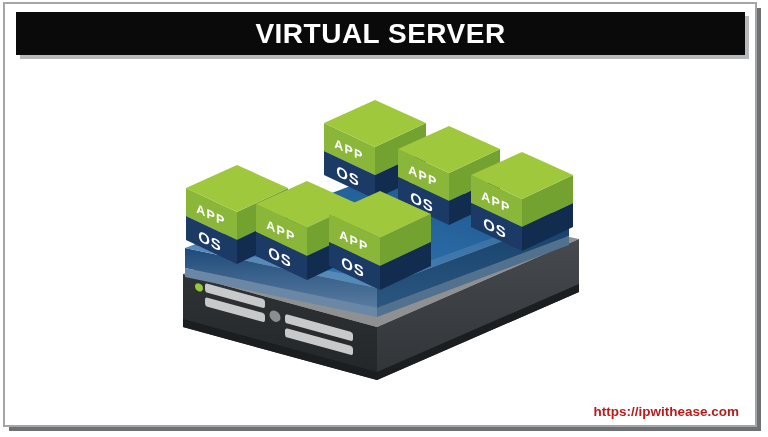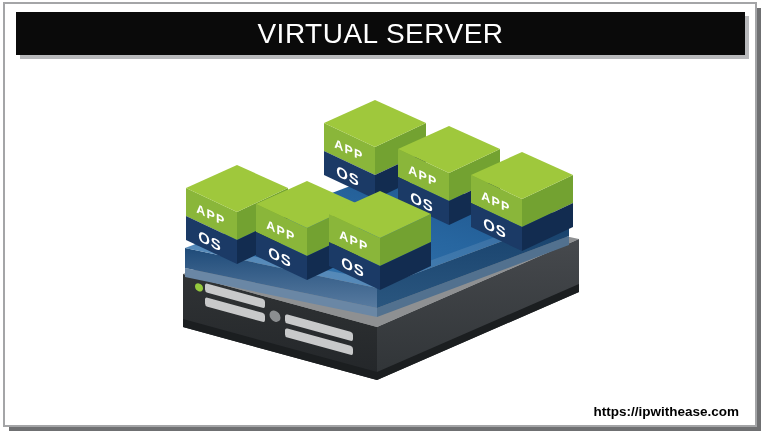--- a/index.html
+++ b/index.html
@@ -2,21 +2,21 @@
 <html><head>
 <meta charset="utf-8">
 <style>
   html,body{margin:0;padding:0;background:#ffffff;}
   .page{position:relative;width:768px;height:437px;background:#ffffff;overflow:hidden;
         font-family:"Liberation Sans",sans-serif;}
   .frame{position:absolute;left:3px;top:2px;width:750px;height:421px;background:#ffffff;
          border:2px solid #a4a5a7;box-shadow:5px 5px 0 -1px #6f7072;}
   .banner{position:absolute;left:11px;top:8px;width:729px;height:43px;background:#0a0a0a;
           box-shadow:4px 4px 0 #b8b9bb;display:flex;align-items:center;justify-content:center;}
-  .banner span{color:#ffffff;font-size:28px;font-weight:normal;letter-spacing:.5px;}
+  .banner span{color:#ffffff;font-size:28px;font-weight:bold;letter-spacing:.5px;}
   .scene{position:absolute;left:-5px;top:-4px;width:768px;height:437px;}
   .weblink{position:absolute;right:16px;bottom:6px;color:#1a70b8;font-size:13.5px;
            font-weight:bold;text-decoration:none;}
   .vm-label{fill:#ffffff;font-family:"Liberation Sans",sans-serif;font-weight:bold;text-anchor:middle;}
   .vm-app{font-size:12.5px;letter-spacing:1.2px;}
   .vm-os{font-size:15px;letter-spacing:.8px;}
 </style>
 </head>
 <body>
 
@@ -117,15 +117,15 @@
         <polygon points="329,214 380,238 380,266 329,242" fill="#8ab63a"></polygon>
         <polygon points="380,238 431,214 431,242 380,266" fill="#73a231"></polygon>
         <polygon points="329,242 380,266 380,290 329,266" fill="#1b3a66"></polygon>
         <polygon points="380,266 431,242 431,266 380,290" fill="#122c50"></polygon>
         <polygon points="329,214 380,191 431,214 380,238" fill="#9fc83c"></polygon>
         <g transform="translate(329,214) skewY(25.2)">
       <text class="vm-label vm-app" x="25" y="19.5" fill="#ffffff">APP</text>
       <text class="vm-label vm-os" x="24" y="47" fill="#ffffff">OS</text>
     </g>
       </svg>
-    <a class="weblink" href="#" style="color: #000000;">https://ipwithease.com</a>
+    <a class="weblink" href="#" style="color: #b91c1c;">https://ipwithease.com</a>
   </div>
 </div>
 
 </body></html>

